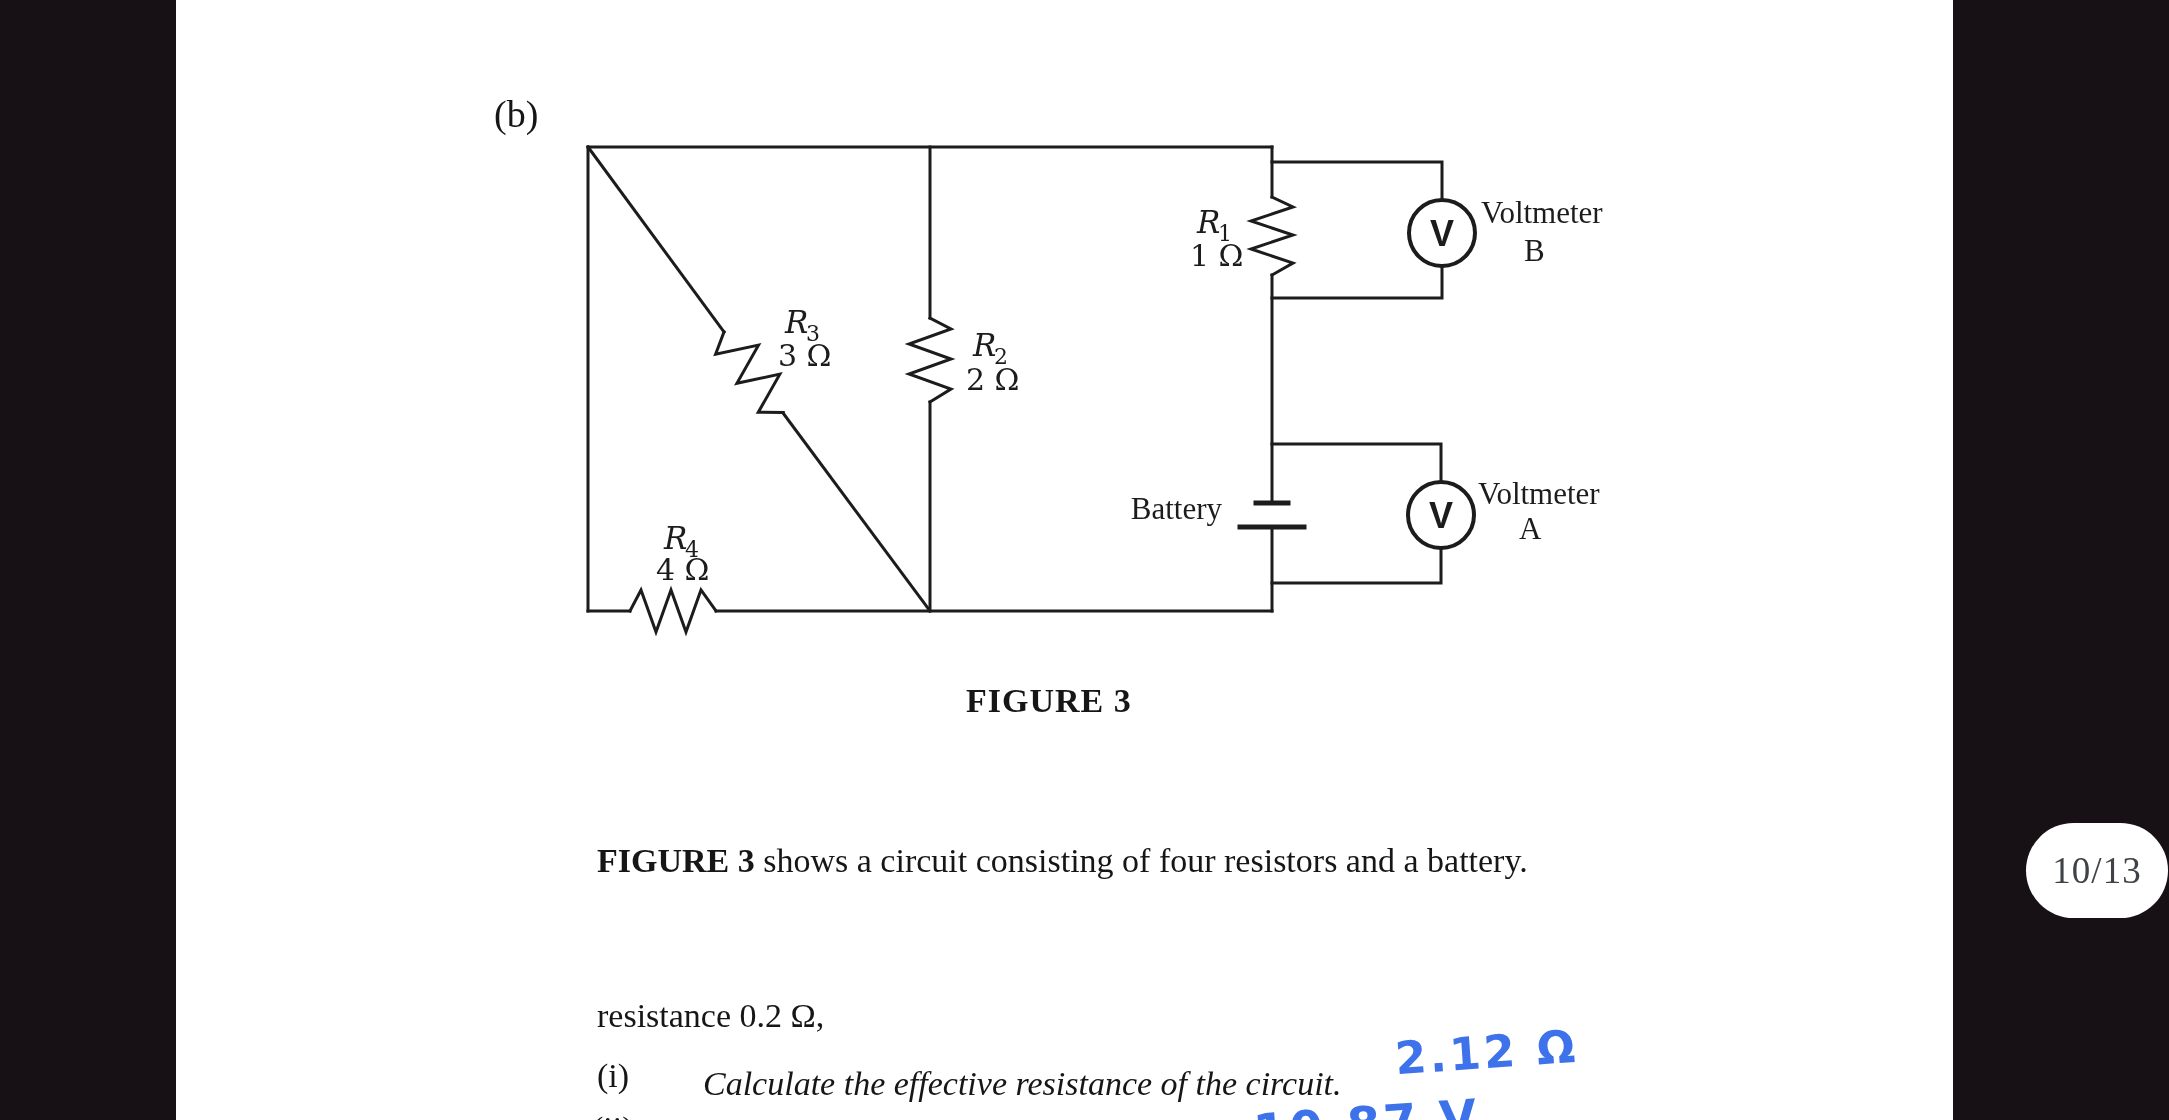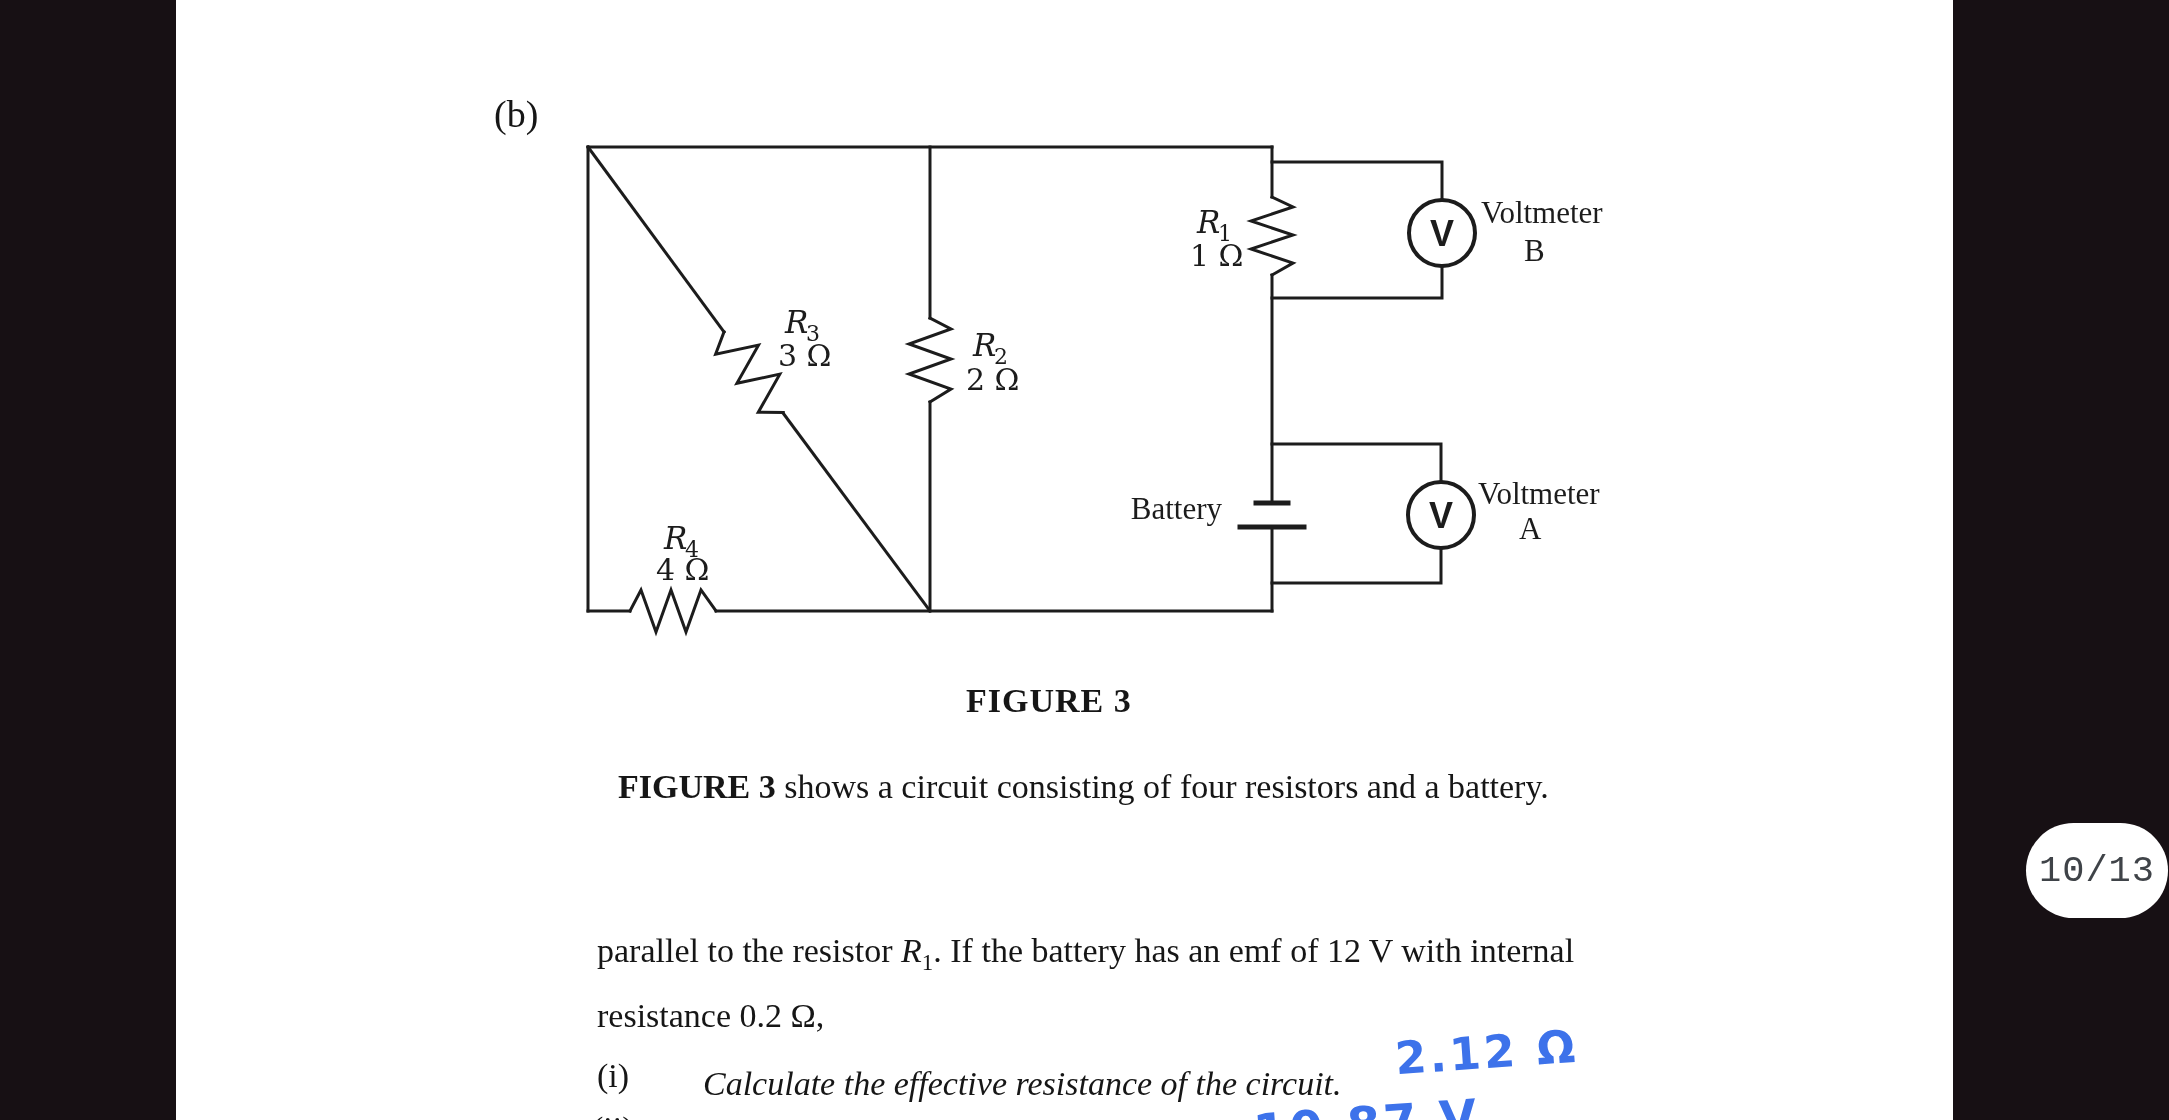--- a/index.html
+++ b/index.html
@@ -4,21 +4,21 @@
 <style>
   html,body{margin:0;padding:0;background:#17101 4;}
   body{margin:0;background:#171014;}
   #page{position:relative;width:2169px;height:1120px;background:#ffffff;overflow:hidden;
         font-family:"Liberation Serif", serif;color:#161616;}
   .bar{position:absolute;top:0;height:1120px;background:#171014;}
   #bar-left{left:0;width:176px;}
   #bar-right{left:1953px;width:216px;}
   #page-pill{position:absolute;left:2026px;top:823px;width:142px;height:95px;background:#ffffff;
         border-radius:48px;display:flex;align-items:center;justify-content:center;
-        font-family:Liberation Mono, monospace;font-size:37px;color:#3f4348;letter-spacing:1px;}
+        font-family:Liberation Serif, serif;font-size:37px;color:#3f4348;letter-spacing:1px;}
   #part-label{position:absolute;left:494px;top:92px;font-size:38px;}
   #circuit-svg{position:absolute;left:0;top:0;}
   #figure-caption{position:absolute;left:966px;top:682px;font-size:34px;font-weight:bold;letter-spacing:1px;}
   .para-line{position:absolute;left:597px;font-size:34px;white-space:nowrap;}
   .para-line sub{font-size:23px;}
   #question-row{position:absolute;left:597px;top:1057px;font-size:34px;white-space:nowrap;}
   #question-text{position:absolute;left:106px;top:8px;white-space:nowrap;font-style:italic;}
   .ink{position:absolute;color:#3d72ea;font-family:"DejaVu Sans", sans-serif;font-weight:bold;
        white-space:nowrap;}
   #ink-answer-1{left:1395px;top:1026px;font-size:45px;letter-spacing:3px;transform:rotate(-4deg);}
@@ -105,25 +105,22 @@
       <text class="clabel" x="1524" y="261">B</text>
 
       <text class="vletter" x="1441" y="528" text-anchor="middle">V</text>
       <text class="clabel" x="1478" y="504">Voltmeter</text>
       <text class="clabel" x="1519" y="539">A</text>
     </g>
   </svg>
 
   <div id="figure-caption">FIGURE 3</div>
 
-  <div class="para-line" style="top:768px;margin-left:21px;">
+  <div class="para-line" style="top:842px;">
     <b>FIGURE 3</b><span> shows a circuit consisting of four resistors and a battery.</span>
-  </div>
-  <div class="para-line" style="top:932px;">
-    <span>parallel to the resistor </span><i>R</i><sub>1</sub><span>. If the battery has an emf of 12 V with internal</span>
   </div>
   <div class="para-line" style="top:997px;text-align:center;">resistance 0.2 Ω,</div>
 
   <div id="question-row">
     <span>(i)</span>
     <span id="question-text">Calculate the effective resistance of the circuit.</span>
   </div>
 
   <div class="ink" id="ink-answer-1">2.12 Ω</div>
   <div class="ink" id="ink-answer-2">10.87 V</div>

